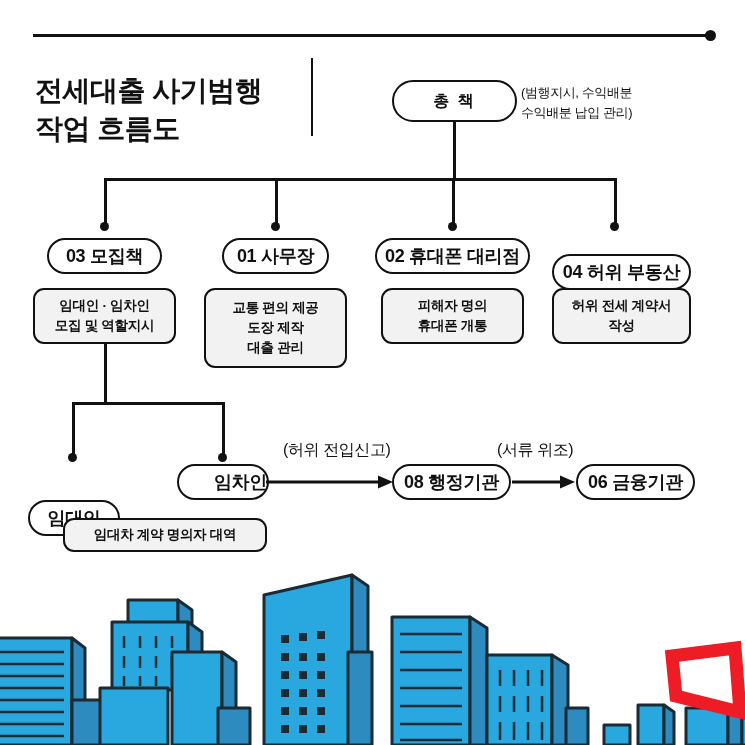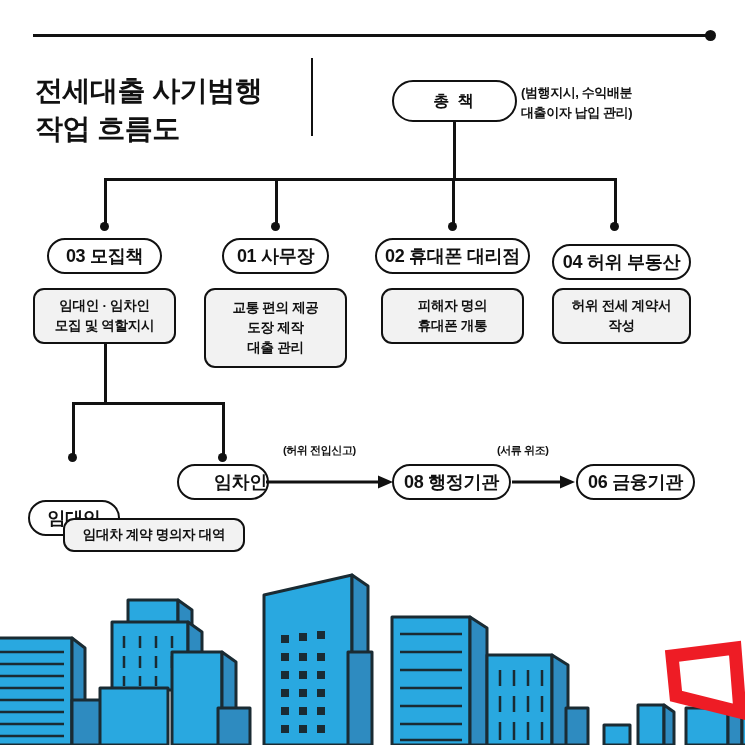--- a/index.html
+++ b/index.html
@@ -98,27 +98,27 @@
     letter-spacing: -0.3px;
     line-height: 20px;
     white-space: nowrap;
     text-align: center;
   }
 
   
   .annot {
     position: absolute;
     font-size: 13px;
-    font-weight: bold;
+    font-weight: normal;
     letter-spacing: -0.4px;
     line-height: 20px;
     white-space: nowrap;
   }
   .annot.small {
-    font-size: 11px;
+    font-size: 16px;
   }
 
   
   .vline {
     position: absolute;
     width: 2.5px;
     background: #111111;
   }
   .hline {
     position: absolute;
@@ -154,21 +154,21 @@
     <div class="title-line">전세대출 사기범행</div>
     <div class="title-line">작업 흐름도</div>
   </div>
   <div class="title-divider"></div>
 
   <div class="pill big" style="left:392px; top:80px; width:125px; height:42px;">
     <span>총 책</span>
   </div>
   <div class="annot" style="left:521px; top:83px;">
     <div>(범행지시, 수익배분</div>
-    <div>대출이자 납입 관리)</div>
+    <div>수익배분 납입 관리)</div>
   </div>
 
   <div class="vline" style="left:453px; top:122px; height:57px;"></div>
   <div class="hline" style="left:105px; top:178px; width:511px;"></div>
 
   <div class="vline" style="left:104px; top:178px; height:49px;"></div>
   <div class="enddot" style="left:100px; top:222px;"></div>
 
   <div class="vline" style="left:275px; top:178px; height:49px;"></div>
   <div class="enddot" style="left:271px; top:222px;"></div>
@@ -181,21 +181,21 @@
 
   <div class="pill" style="left:47px; top:238px; width:115px; height:36px;">
     <span>03 모집책</span>
   </div>
   <div class="pill" style="left:222px; top:238px; width:107px; height:36px;">
     <span>01 사무장</span>
   </div>
   <div class="pill" style="left:375px; top:238px; width:155px; height:36px;">
     <span>02 휴대폰 대리점</span>
   </div>
-  <div class="pill" style="left:552px; top:244px; width:139px; height:36px;">
+  <div class="pill" style="left:552px; top:254px; width:139px; height:36px;">
     <span>04 허위 부동산</span>
   </div>
 
   <div class="desc" style="left:33px; top:288px; width:143px; height:56px;">
     <div>임대인 · 임차인</div>
     <div>모집 및 역할지시</div>
   </div>
 
   <div class="desc" style="left:204px; top:288px; width:143px; height:80px;">
     <div>교통 편의 제공</div>
@@ -222,21 +222,21 @@
   <div class="vline" style="left:222px; top:402px; height:56px;"></div>
   <div class="enddot" style="left:218px; top:453px;"></div>
 
   <div class="pill" style="left:28px; top:464px; width:92px; height:36px;margin-top:36px;">
     <span>임대인</span>
   </div>
   <div class="pill" style="left:177px; top:464px; width:92px; height:36px;justify-content:flex-end;">
     <span>임차인</span>
   </div>
 
-  <div class="desc" style="left:63px; top:518px; width:182px; height:34px;">
+  <div class="desc" style="left:63px; top:518px; width:204px; height:34px;">
     <div>임대차 계약 명의자 대역</div>
   </div>
 
   <div class="annot small" style="left:283px; top:440px;">(허위 전입신고)</div>
   <svg style="position:absolute; left:266px; top:472px; width:130px; height:20px;" viewBox="0 0 130 20">
     <line x1="0" y1="10" x2="112" y2="10" stroke="#111111" stroke-width="3"></line>
     <polygon points="112,3.5 127,10 112,16.5" fill="#111111"></polygon>
   </svg>
 
   <div class="pill" style="left:392px; top:464px; width:119px; height:36px;">

